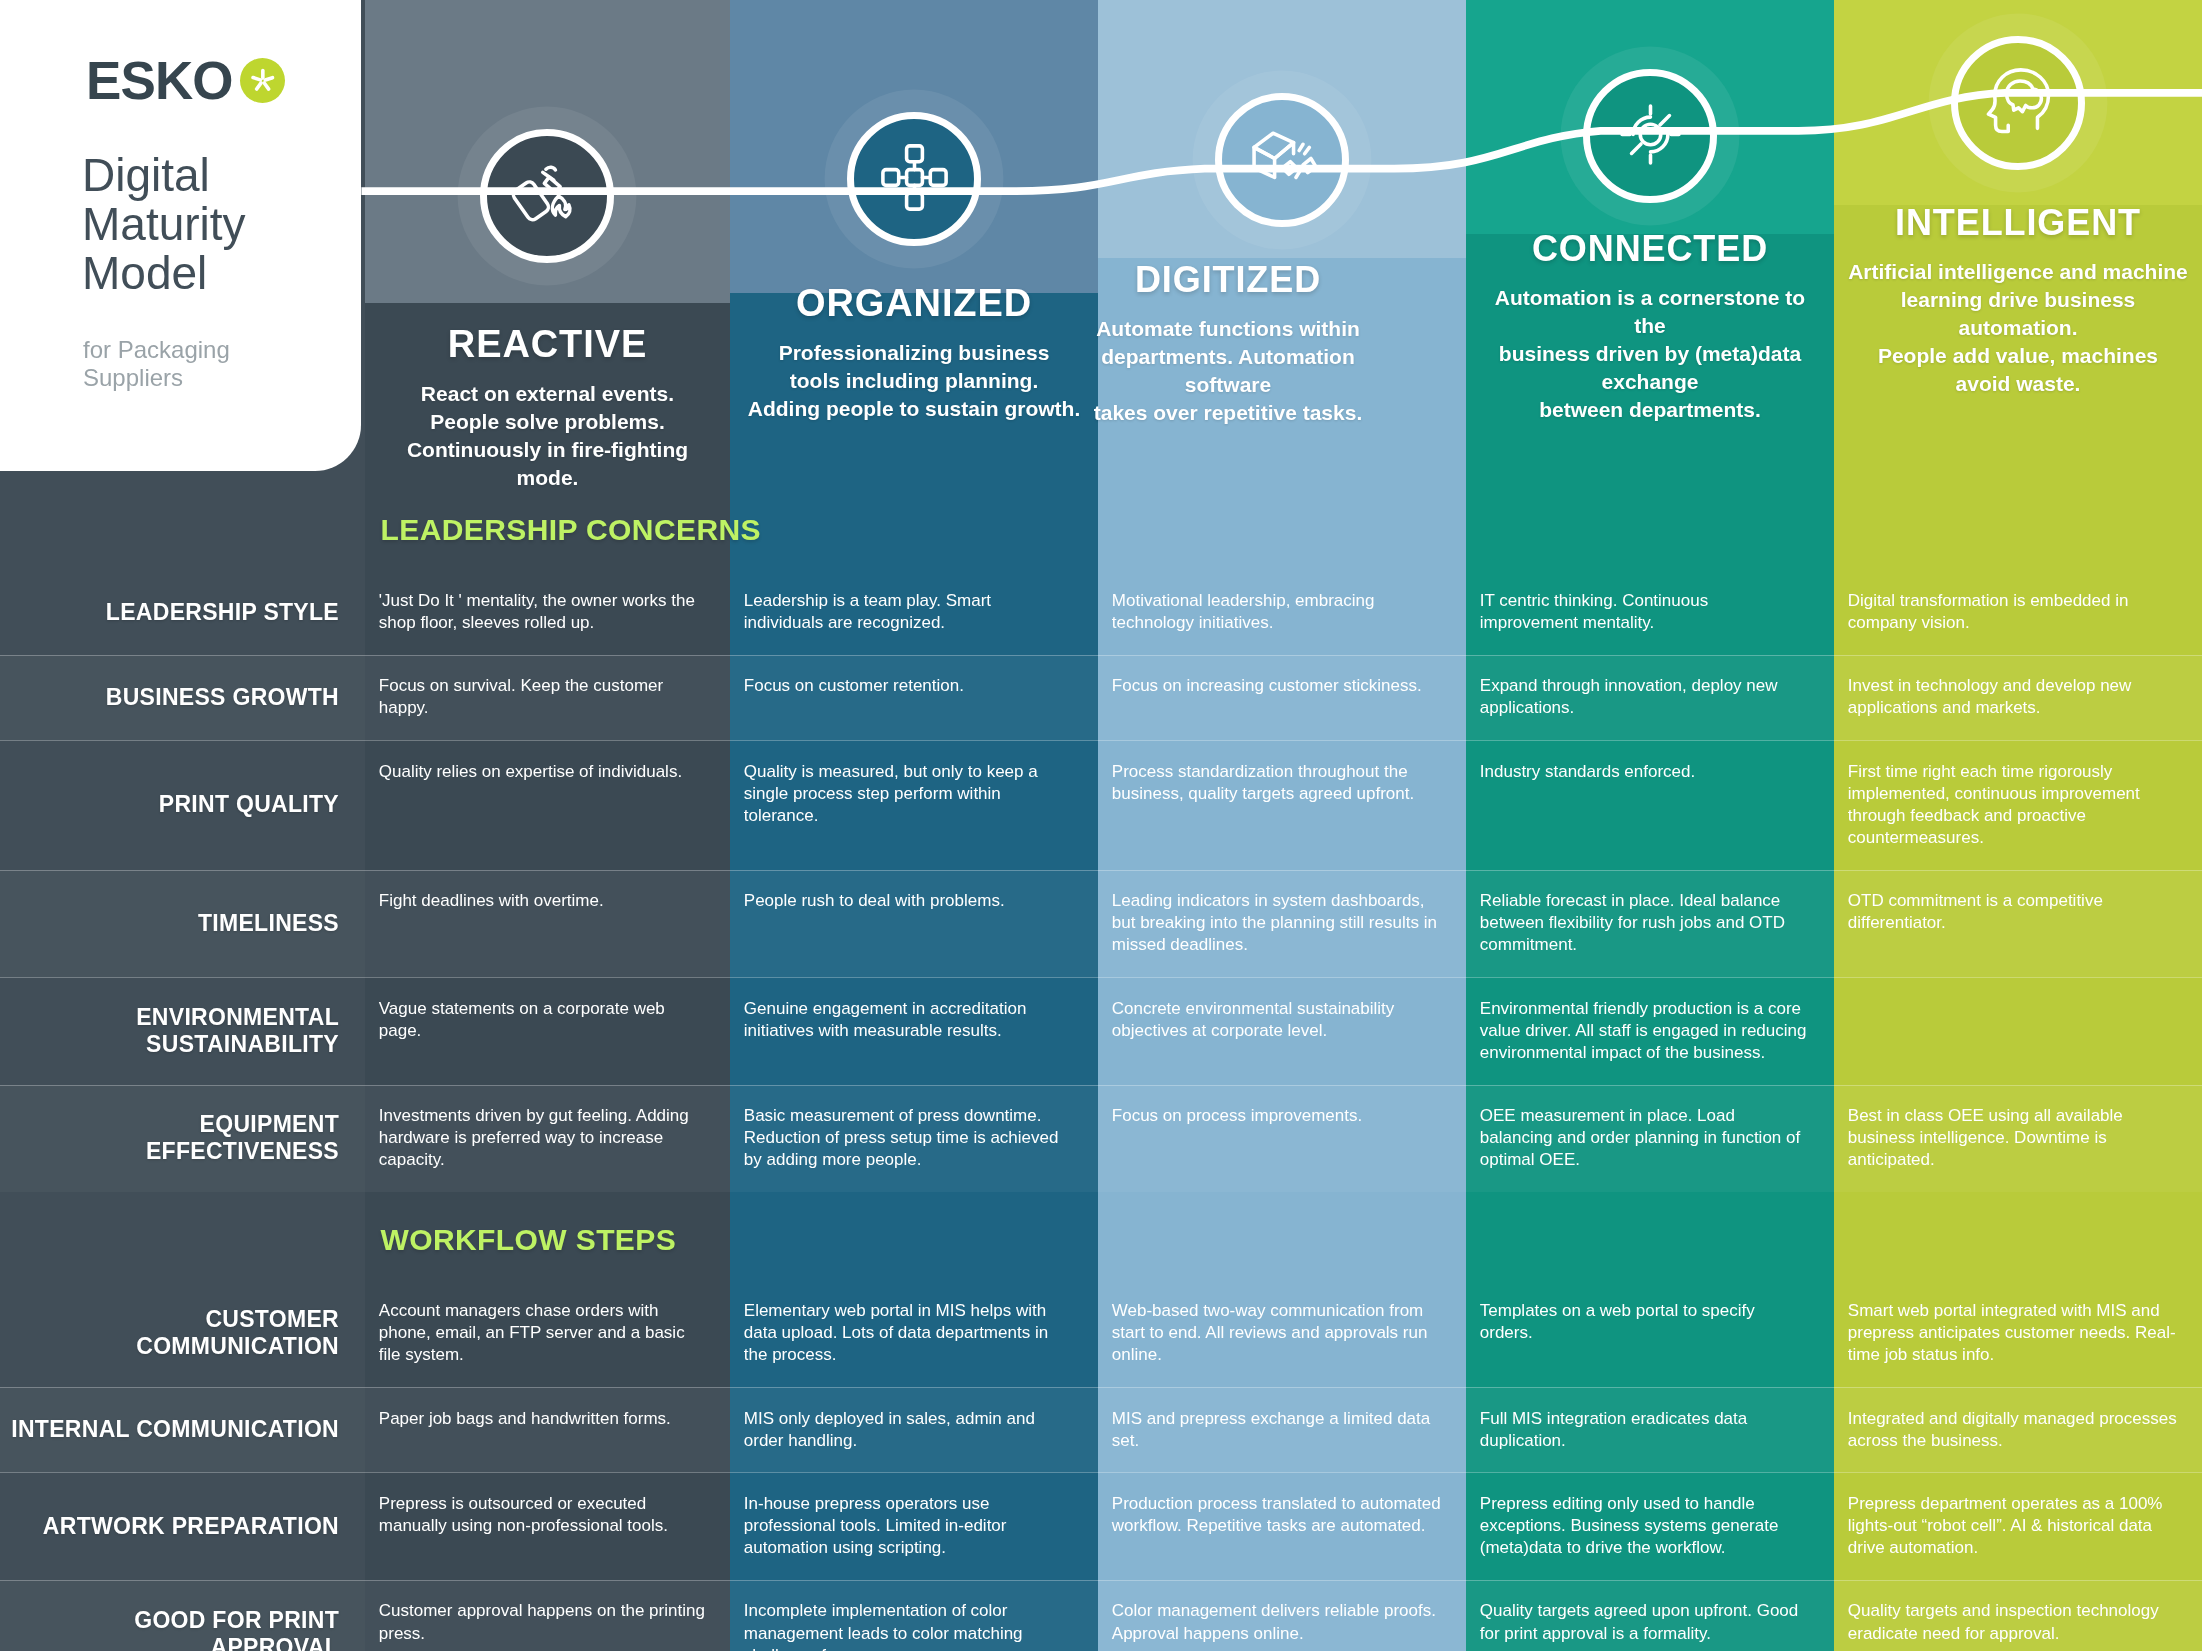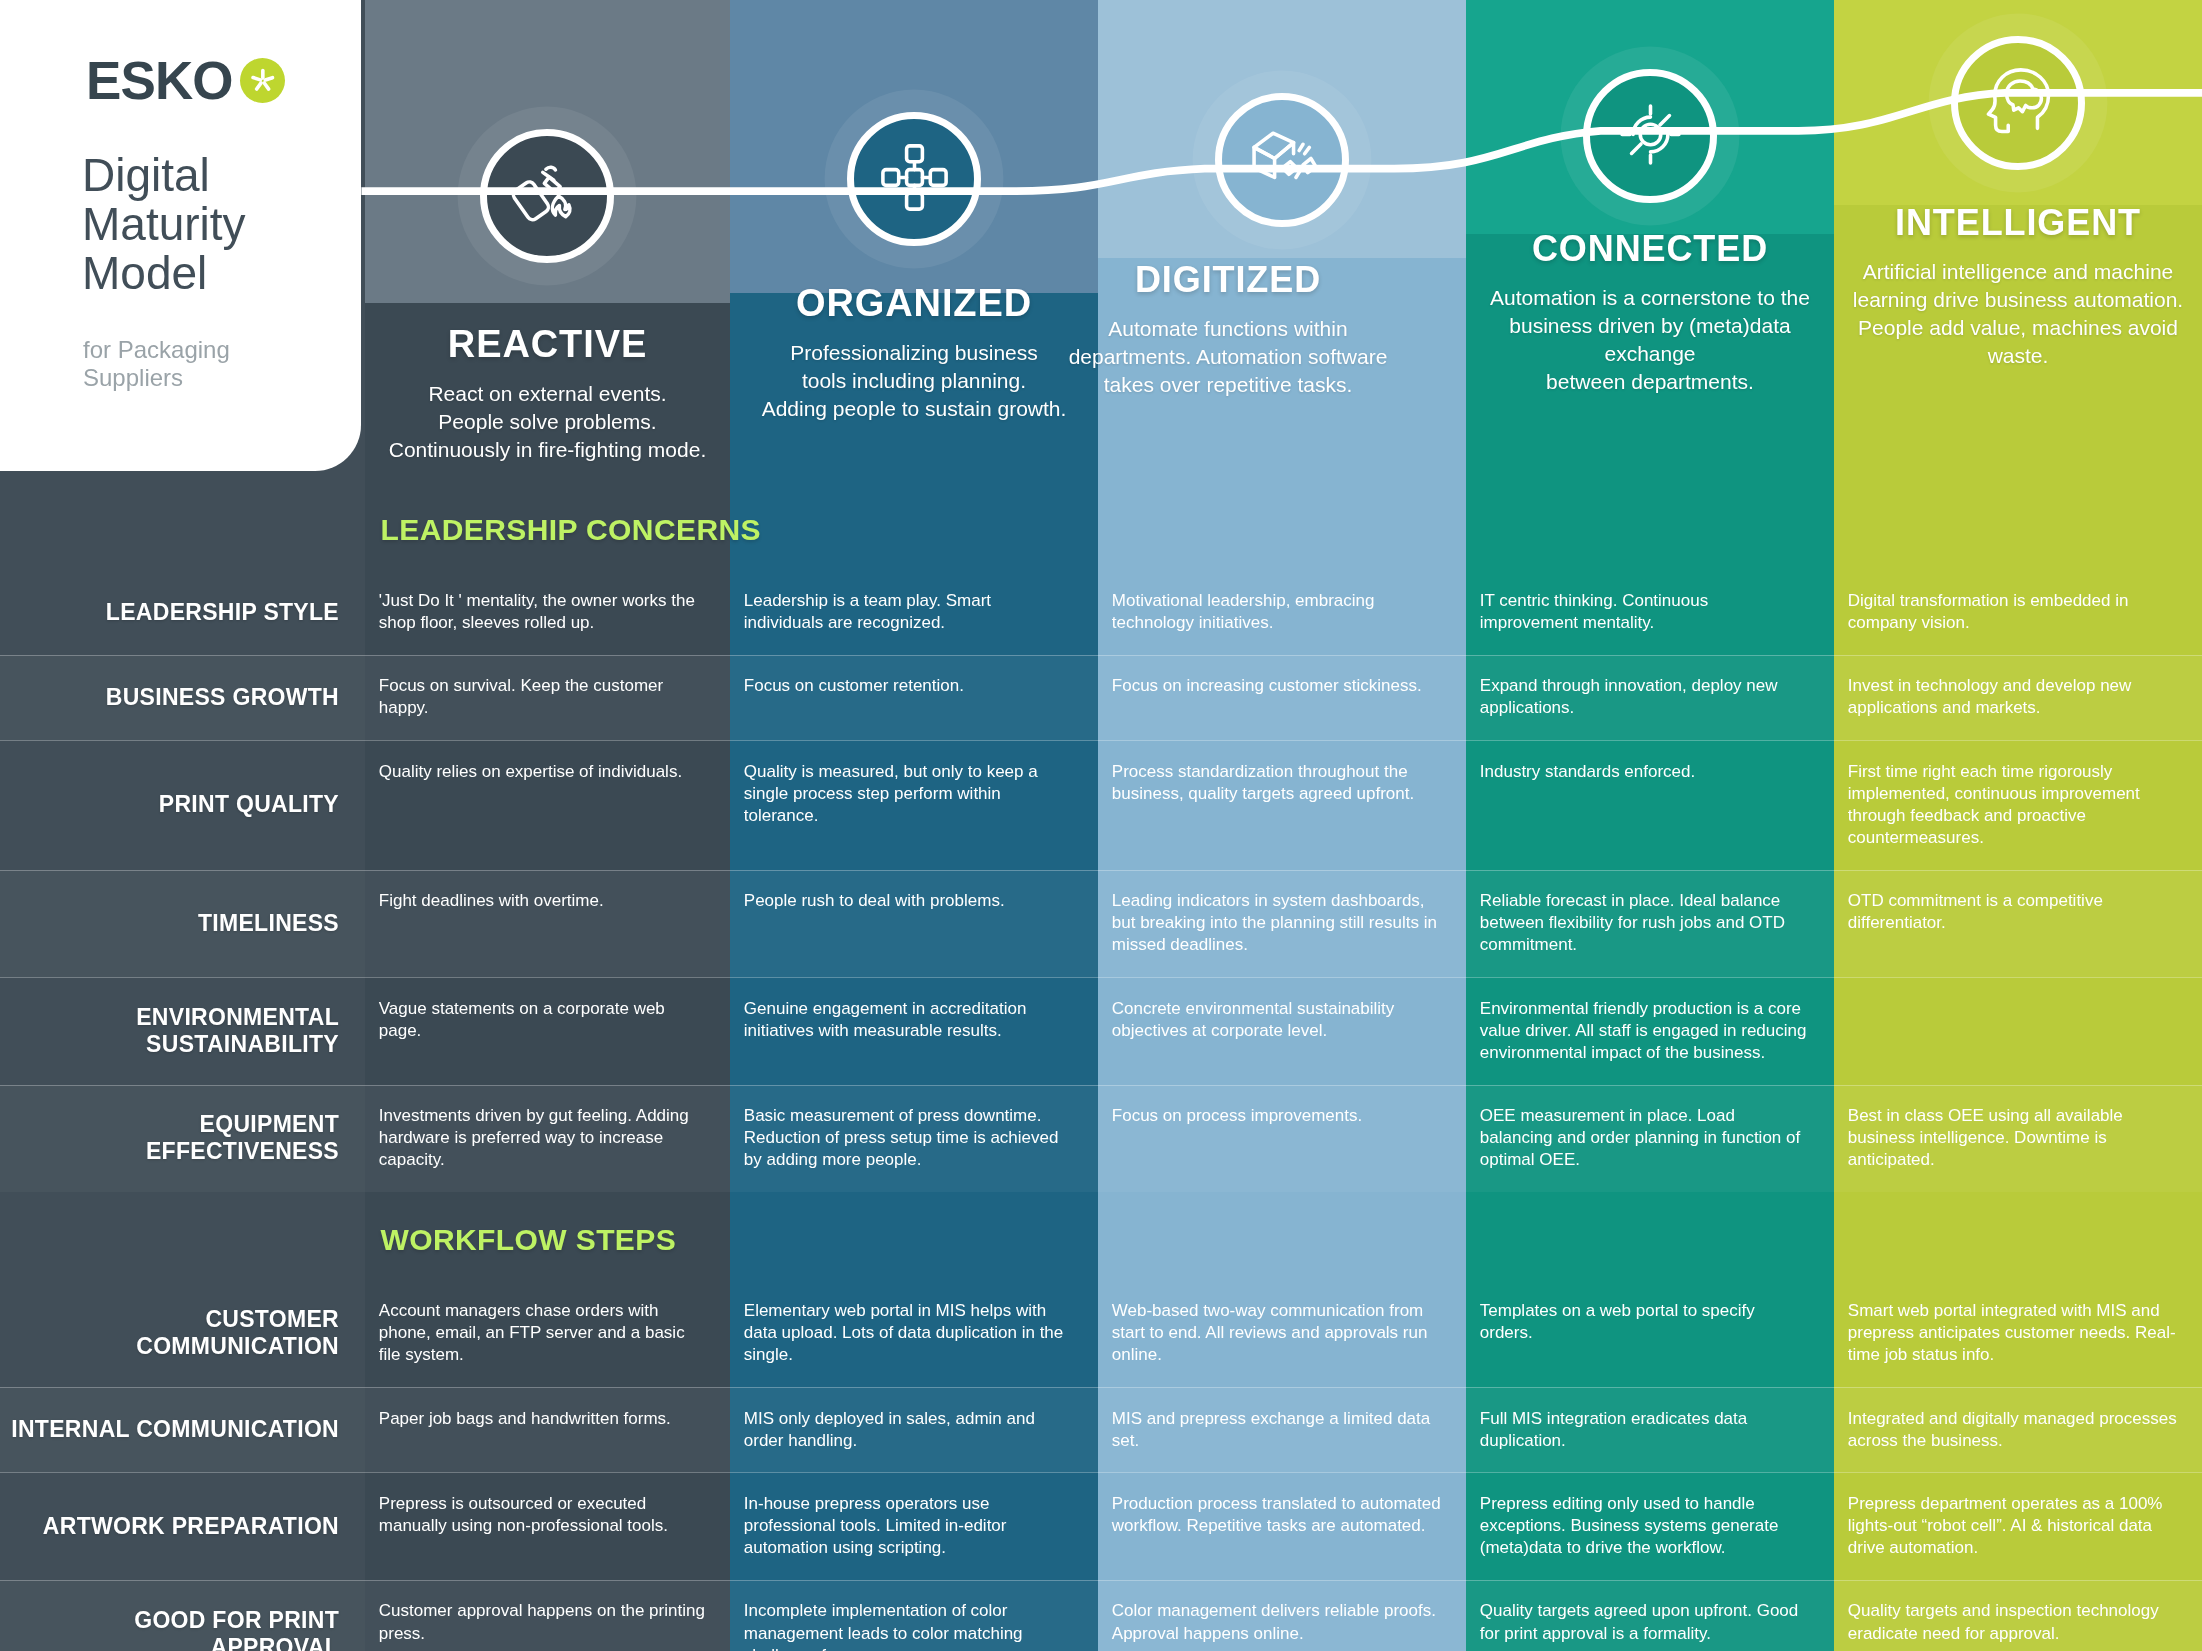--- a/index.html
+++ b/index.html
@@ -28,21 +28,21 @@
   .hdr-col {
     position:absolute; top:0; height:482px;
     display:flex; flex-direction:column; align-items:center;
     color:#ffffff; text-align:center;
   }
   .hdr-title {
     font-weight:bold; letter-spacing:0.9px; line-height:1;
     text-shadow:0 1.7px 4.3px rgba(0,0,0,0.18);
   }
   .hdr-desc {
-    font-size:21px; font-weight:normal; line-height:1.33;
+    font-size:21px; font-weight:bold; line-height:1.33;
     margin-top:17px; padding:0 13.8px;
     text-shadow:0 0.9px 2.6px rgba(0,0,0,0.14);
   }
 
   
   #logo-panel {
     position:absolute; top:0; left:0; width:361px; height:471px;
     background:#ffffff; z-index:9;
     border-bottom-right-radius:46px;
   }
@@ -293,21 +293,21 @@
       <div class="cell c4" style="flex-basis: 368px; background: rgba(255, 255, 255, 0.043);">OEE measurement in place. Load balancing and order planning in function of optimal OEE.</div>
       <div class="cell c5" style="flex-basis: 368px; background: rgba(255, 255, 255, 0.043);">Best in class OEE using all available business intelligence. Downtime is anticipated.</div>
     </div>
     <div class="sec-head-row">
       <div class="sh-spacer"></div>
       <div class="sec-head" style="flex: 1 1 auto;">WORKFLOW STEPS</div>
     </div>
     <div class="row row-tall">
       <div class="cell-label">CUSTOMER COMMUNICATION</div>
       <div class="cell c1" style="flex-basis: 365px; background: transparent;">Account managers chase orders with phone, email, an FTP server and a basic file system.</div>
-      <div class="cell c2" style="flex-basis: 368px; background: transparent;">Elementary web portal in MIS helps with data upload. Lots of data duplication in the single.</div>
+      <div class="cell c2" style="flex-basis: 368px; background: transparent;">Elementary web portal in MIS helps with data upload. Lots of data departments in the process.</div>
       <div class="cell c3" style="flex-basis: 368px; background: transparent;">Web-based two-way communication from start to end. All reviews and approvals run online.</div>
       <div class="cell c4" style="flex-basis: 368px; background: transparent;">Templates on a web portal to specify orders.</div>
       <div class="cell c5" style="flex-basis: 368px; background: transparent;">Smart web portal integrated with MIS and prepress anticipates customer needs. Real-time job status info.</div>
     </div>
     <div class="row row-tall">
       <div class="cell-label" style="background: rgba(255, 255, 255, 0.035);">INTERNAL COMMUNICATION</div>
       <div class="cell c1" style="flex-basis: 365px; background: rgba(255, 255, 255, 0.043);">Paper job bags and handwritten forms.</div>
       <div class="cell c2" style="flex-basis: 368px; background: rgba(255, 255, 255, 0.043);">MIS only deployed in sales, admin and order handling.</div>
       <div class="cell c3" style="flex-basis: 368px; background: rgba(255, 255, 255, 0.043);">MIS and prepress exchange a limited data set.</div>
       <div class="cell c4" style="flex-basis: 368px; background: rgba(255, 255, 255, 0.043);">Full MIS integration eradicates data duplication.</div>

